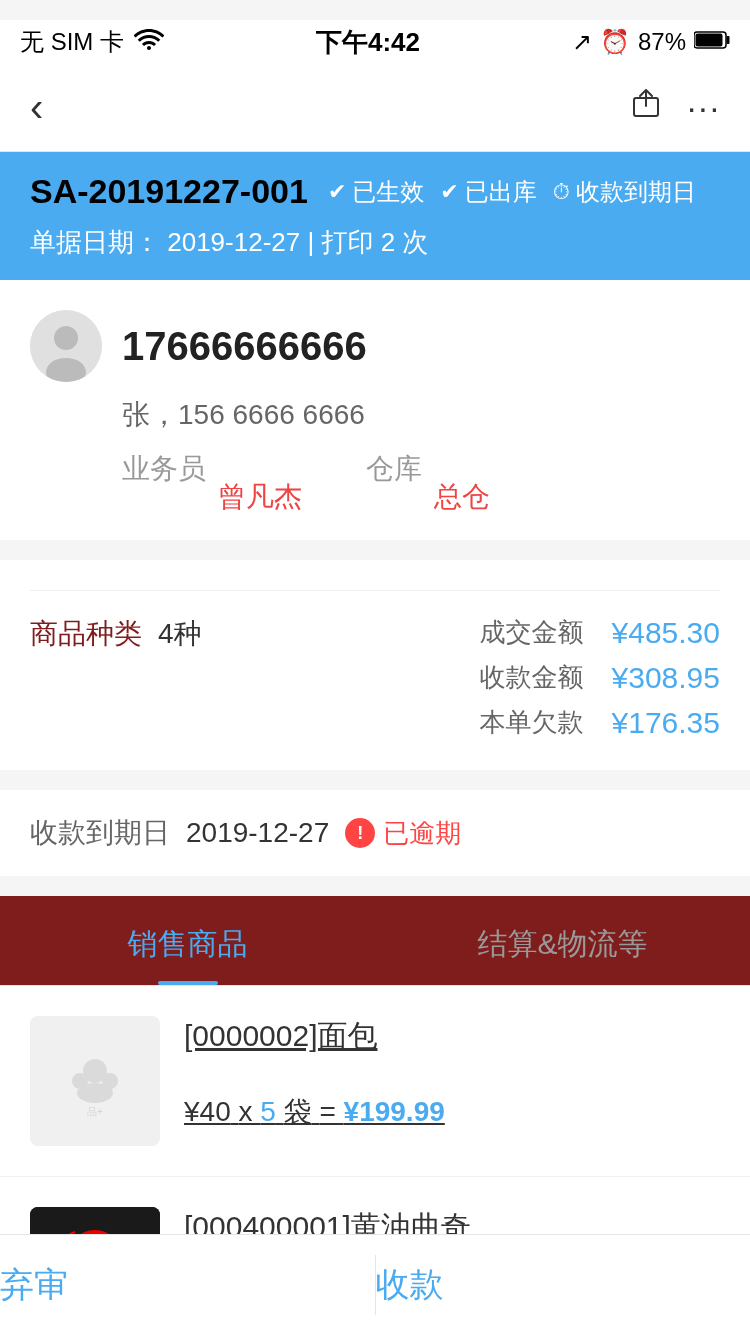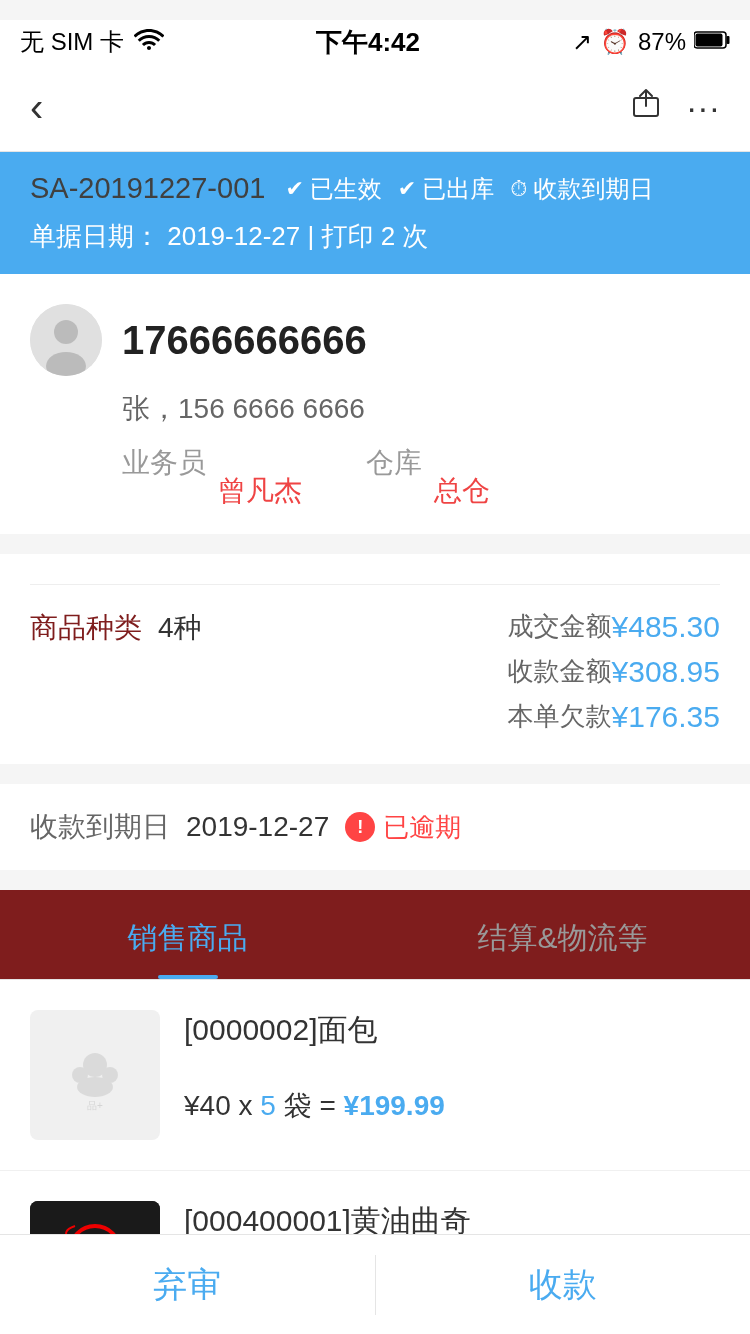--- a/index.html
+++ b/index.html
@@ -57,23 +57,23 @@
       background: #4AABF0;
       padding: 20px 30px;
     }
     .order-header-row1 {
       display: flex;
       align-items: center;
       gap: 20px;
       margin-bottom: 14px;
     }
     .order-id {
-      color: #404040;
-      font-size: 29px;
-      font-weight: 400;
+      color: #000000;
+      font-size: 34px;
+      font-weight: 700;
     }
     .status-badges {
       display: flex;
       align-items: center;
       gap: 16px;
     }
     .badge {
       display: flex;
       align-items: center;
       gap: 6px;
@@ -138,21 +138,21 @@
     }
     .summary-grid {
       display: flex;
       justify-content: space-between;
       align-items: flex-start;
     }
     .summary-left { display: flex; align-items: center; gap: 16px; }
     .summary-label { color: #7f1d1d; font-size: 28px; font-family: Liberation Mono, monospace; }
     .summary-value { color: #333; font-size: 28px; }
     .summary-right { display: flex; flex-direction: column; gap: 10px; align-items: flex-end; }
-    .amount-row { display: flex; gap: 0; align-items: center; }
+    .amount-row { display: flex; gap: 28px; align-items: center; }
     .amount-label { color: #666; font-size: 26px; }
     .amount-value { color: #4AABF0; font-size: 30px; font-weight: 500; }
 
     .payment-due-section {
       background: #fff;
       padding: 24px 30px;
       margin-bottom: 0;
       display: flex;
       align-items: center;
       gap: 16px;
@@ -235,21 +235,21 @@
     .product-thumb-img {
       width: 130px;
       height: 130px;
       border-radius: 8px;
       background: #222;
       display: flex;
       align-items: center;
       justify-content: center;
       overflow: hidden;
     }
-    .product-info { flex: 1; }
+    .product-info { flex: 1; text-decoration: underline; }
     .product-name {
       font-size: 30px;
       color: #333;
       margin-bottom: 12px;
       font-weight: 500;
     }
     .product-sku-tag {
       display: inline-block;
       background: #f0f0f0;
       color: #666;
@@ -273,21 +273,21 @@
       width: 750px;
       height: 100px;
       background: #fff;
       border-top: 1px solid #e5e5e5;
       display: flex;
     }
     .bottom-btn {
       flex: 1;
       display: flex;
       align-items: center;
-      justify-content: center;
+      justify-content: flex-start;
       font-size: 34px;
       cursor: pointer;
     }
     .bottom-btn.cancel { color: #4AABF0; }
     .bottom-btn.confirm { color: #4AABF0; }
     .bottom-divider {
       width: 1px;
       height: 60px;
       background: #e5e5e5;
       align-self: center;

